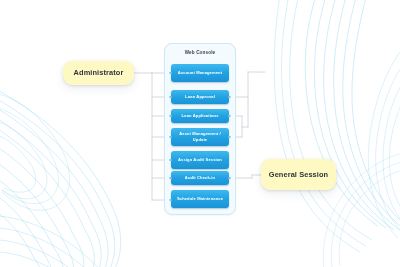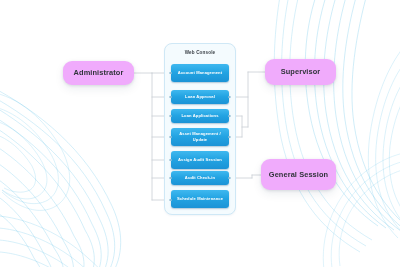--- a/index.html
+++ b/index.html
@@ -13,21 +13,21 @@
 
   
   .bg-layer{position:absolute;inset:0;width:400px;height:267px;pointer-events:none;}
 
   
   .wire-layer{position:absolute;inset:0;width:400px;height:267px;}
 
   
   .actor{
     position:absolute;
-    background:#f0abfc;
+    background:#fef9c3;
     border-radius:9px;
     box-shadow:0 1px 3px rgba(30,50,80,.13),0 4px 10px rgba(30,50,80,.08);
     display:flex;align-items:center;justify-content:center;
     text-align:center;
     color:#30343a;
     font-size:7.4px;
     font-weight:bold;
     letter-spacing:.1px;
     line-height:1.28;
     box-sizing:border-box;
@@ -186,16 +186,15 @@
   <div class="port" style="left:169px;top:158.7px;"></div>
   <div class="port" style="left:169px;top:176.7px;"></div>
   <div class="port" style="left:169px;top:198.7px;"></div>
 
   <div class="port" style="left:228.4px;top:95.7px;"></div>
   <div class="port" style="left:228.4px;top:114.7px;"></div>
   <div class="port" style="left:228.4px;top:135.7px;"></div>
   <div class="port" style="left:228.4px;top:176.7px;"></div>
 
   <div class="actor" id="actor-administrator">Administrator</div>
-  <div class="actor" id="actor-supervisor">Supervisor</div>
   <div class="actor" id="actor-general-employee">General Session</div>
 
 </div>
 
 </body></html>

